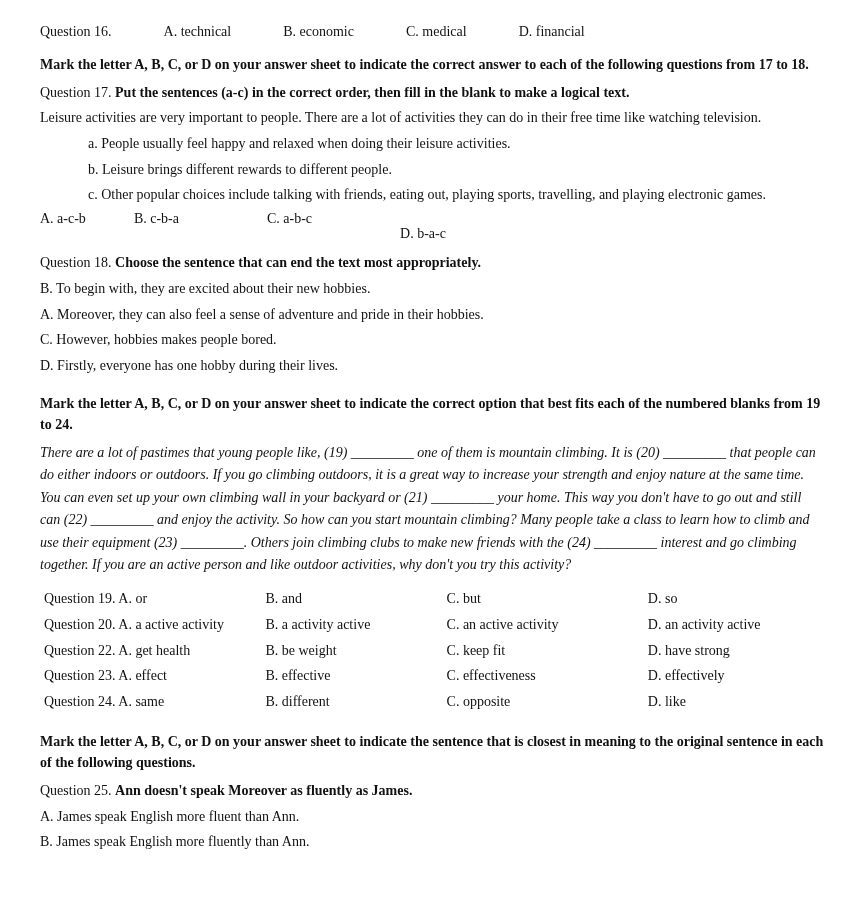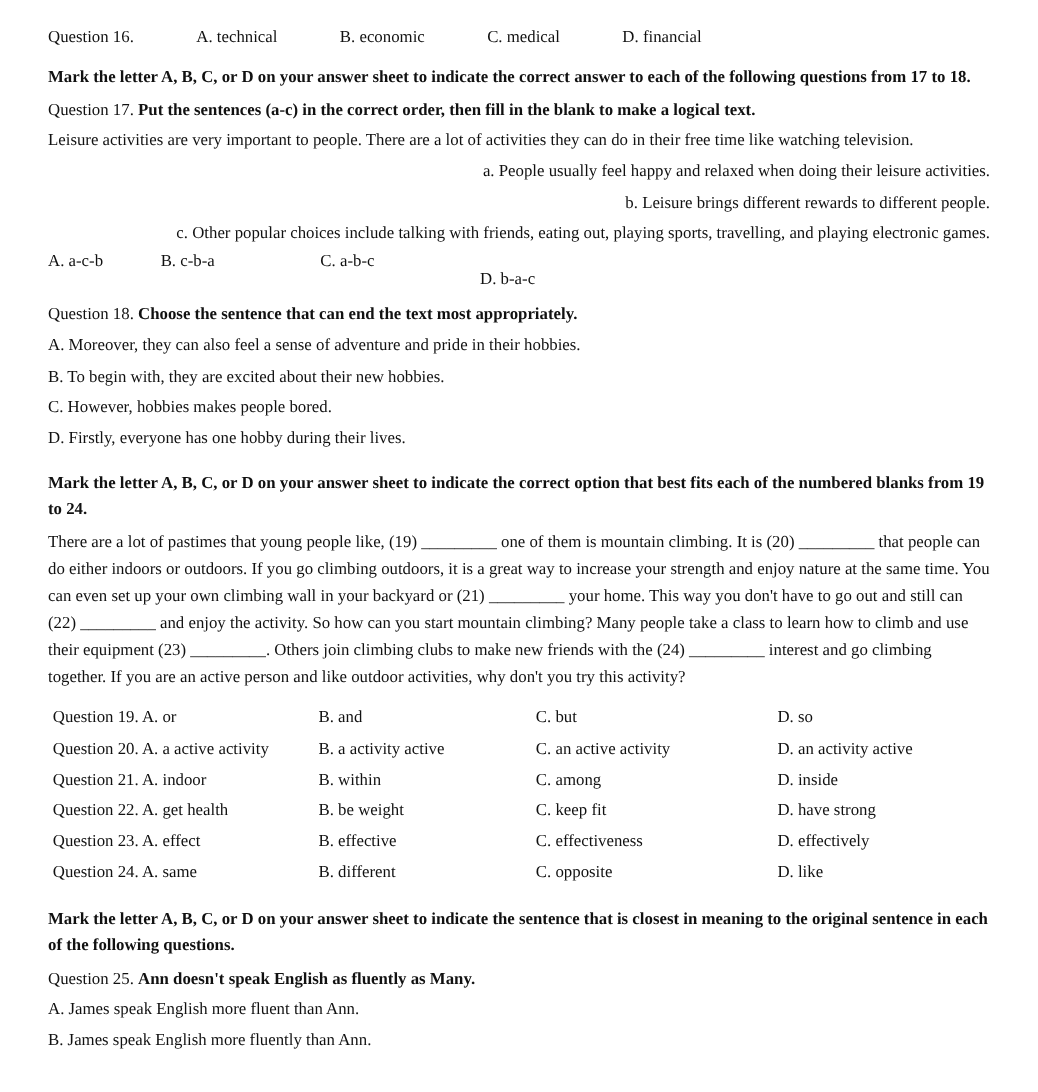--- a/index.html
+++ b/index.html
@@ -7,21 +7,21 @@
       font-family: "Times New Roman", Times, serif;
       font-size: 14px;
       background: #fff;
       color: #111;
       padding: 24px 40px;
       width: 865px;
       min-height: 910px;
     }
     .section { margin-bottom: 10px; }
     p { margin-bottom: 4px; line-height: 1.55; }
-    .indent { margin-left: 48px; text-align: right; }
+    .indent { margin-left: 48px; }
     .col1 { width: 220px; }
     .col2 { width: 180px; }
     .col3 { width: 200px; font-family: Liberation Serif, serif; }
     .col4 { width: 180px; }
     table.q-table { border-collapse: collapse; width: 100%; margin: 4px 0; }
     table.q-table td { padding: 2px 4px; vertical-align: top; line-height: 1.55; }
   </style>
 </head>
 <body>
 
@@ -52,56 +52,50 @@
     <span>B. c-b-a</span>
     <span style="margin-left:40px;">C. a-b-c</span>
     <span style="margin-left:40px;margin-top:15px;">D. b-a-c</span>
   </div>
 </div>
 
 <div class="section" style="margin-top:2px;">
   <p>
     <span>Question 18. </span><strong>Choose the sentence that can end the text most appropriately.</strong>
   </p>
+  <p>B. To begin with, they are excited about their new hobbies.</p>
   <p>A. Moreover, they can also feel a sense of adventure and pride in their hobbies.</p>
-  <p>B. To begin with, they are excited about their new hobbies.</p>
   <p>C. However, hobbies makes people bored.</p>
   <p>D. Firstly, everyone has one hobby during their lives.</p>
 </div>
 
 <div style="margin-top:16px;">
   <p><strong>Mark the letter A, B, C, or D on your answer sheet to indicate the correct option that best fits each of the numbered blanks from 19 to 24.</strong></p>
 </div>
 
-<div class="section" style="margin-top:6px;">
+<div class="section" style="margin-top:6px;font-style:italic;">
   <p style="line-height:1.6;">
     There are a lot of pastimes that young people like, (19) _________ one of them is mountain climbing. It is (20) _________ that people can do either indoors or outdoors. If you go climbing outdoors, it is a great way to increase your strength and enjoy nature at the same time. You can even set up your own climbing wall in your backyard or (21) _________ your home. This way you don't have to go out and still can (22) _________ and enjoy the activity. So how can you start mountain climbing? Many people take a class to learn how to climb and use their equipment (23) _________. Others join climbing clubs to make new friends with the (24) _________ interest and go climbing together. If you are an active person and like outdoor activities, why don't you try this activity?
   </p>
 </div>
 
 <div style="margin-top:10px;">
   <table class="q-table">
     <tbody>
         <tr>
       <td class="col1">Question 19. A. or</td>
       <td class="col2">B. and</td>
       <td class="col3">C. but</td>
       <td class="col4">D. so</td>
     </tr>
     <tr>
       <td class="col1">Question 20. A. a active activity</td>
       <td class="col2">B. a activity active</td>
       <td class="col3">C. an active activity</td>
       <td class="col4">D. an activity active</td>
-    </tr>
-    <tr>
-      <td class="col1">Question 21. A. indoor</td>
-      <td class="col2">B. within</td>
-      <td class="col3">C. among</td>
-      <td class="col4">D. inside</td>
     </tr>
     <tr>
       <td class="col1">Question 22. A. get health</td>
       <td class="col2">B. be weight</td>
       <td class="col3">C. keep fit</td>
       <td class="col4">D. have strong</td>
     </tr>
     <tr>
       <td class="col1">Question 23. A. effect</td>
       <td class="col2">B. effective</td>
@@ -117,17 +111,17 @@
   </tbody>
     </table>
 </div>
 
 <div style="margin-top:16px;">
   <p><strong>Mark the letter A, B, C, or D on your answer sheet to indicate the sentence that is closest in meaning to the original sentence in each of the following questions.</strong></p>
 </div>
 
 <div class="section" style="margin-top:6px;">
   <p>
-    <span>Question 25. </span><strong>Ann doesn't speak English as fluently as Many.</strong>
+    <span>Question 25. </span><strong>Ann doesn't speak Moreover as fluently as James.</strong>
   </p>
   <p>A. James speak English more fluent than Ann.</p>
   <p>B. James speak English more fluently than Ann.</p>
 </div>
 
 </body></html>

